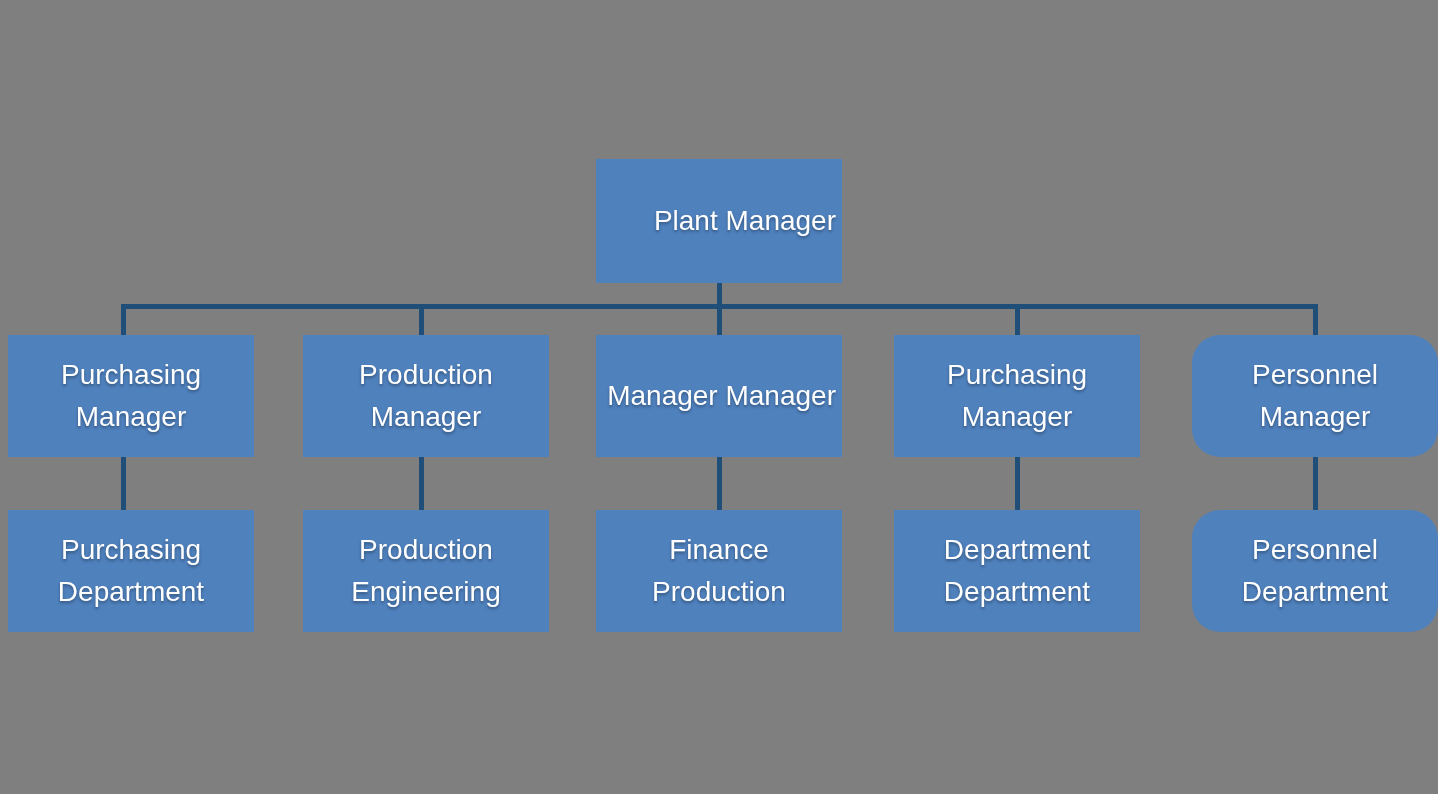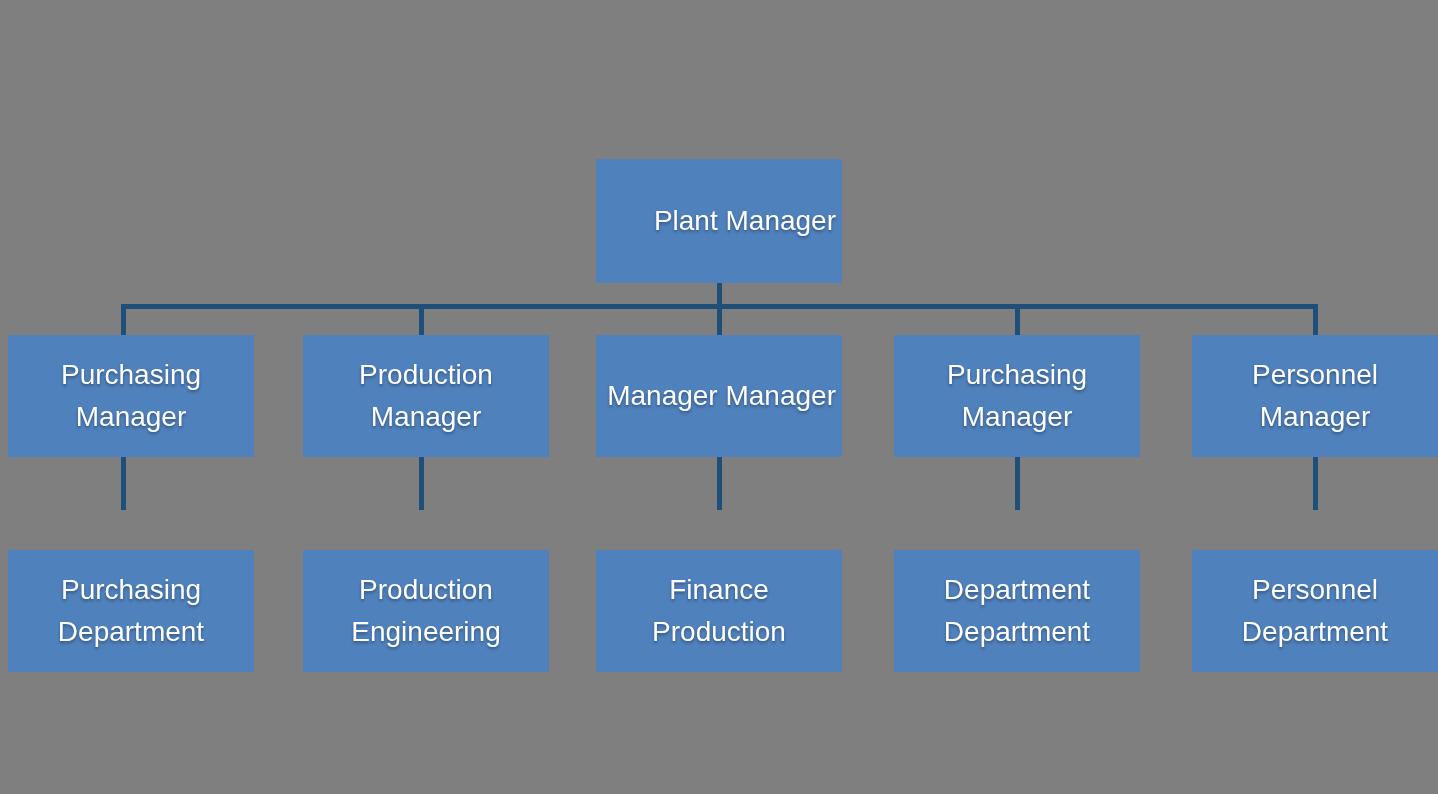--- a/index.html
+++ b/index.html
@@ -48,29 +48,29 @@
   .trunk   { left: 717px;  top: 283px; width: 5px;    height: 26px; }
   .rail    { left: 121px;  top: 304px; width: 1197px; height: 5px;  }
   .drop-top    { top: 304px; width: 5px; height: 31px; }
   .drop-bottom { top: 457px; width: 5px; height: 53px; }
 
   
   .c0 .node { left: 8px;      }
   .c1 .node { left: 303px;  }
   .c2 .node { left: 596px;  }
   .c3 .node { left: 894px;  }
-  .c4 .node { left: 1192px; }
+  .c4 .node { left: 1192px; border-radius: 28px; }
   .c0 .drop-top, .c0 .drop-bottom { left: 121px;  }
   .c1 .drop-top, .c1 .drop-bottom { left: 419px;  }
   .c2 .drop-top, .c2 .drop-bottom { left: 717px;  }
   .c3 .drop-top, .c3 .drop-bottom { left: 1015px; }
   .c4 .drop-top, .c4 .drop-bottom { left: 1313px; }
 
   .manager-node    { top: 335px; }
-  .department-node { top: 510px; margin-top: 40px; }
+  .department-node { top: 510px; }
 </style>
 </head>
 <body>
 
 <div class="canvas">
 
   <div class="node root">
     <span class="label">Plant Manager</span>
   </div>
 

